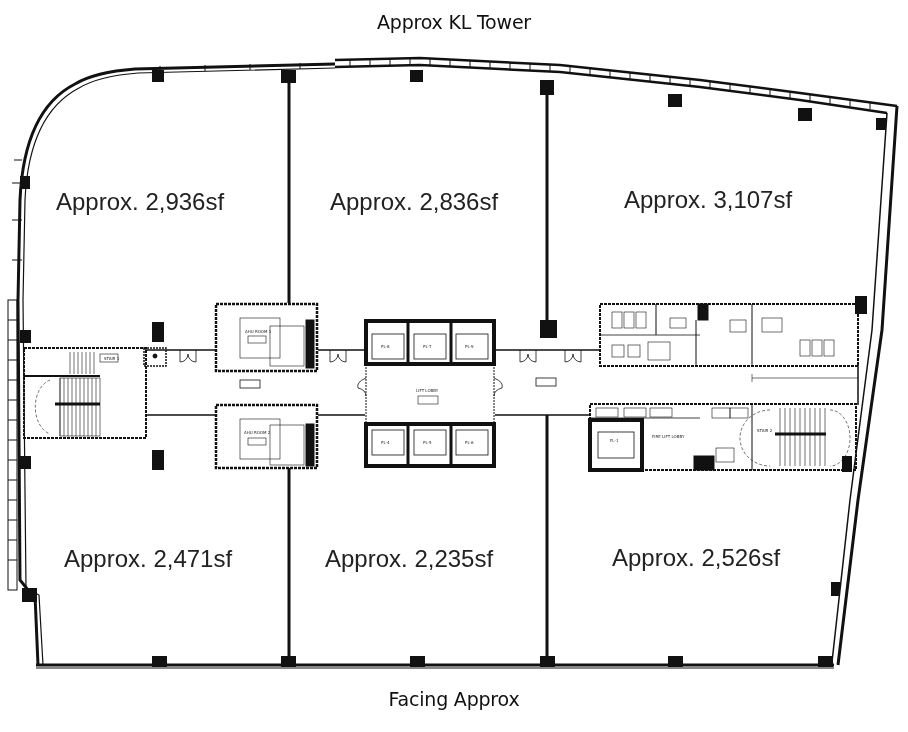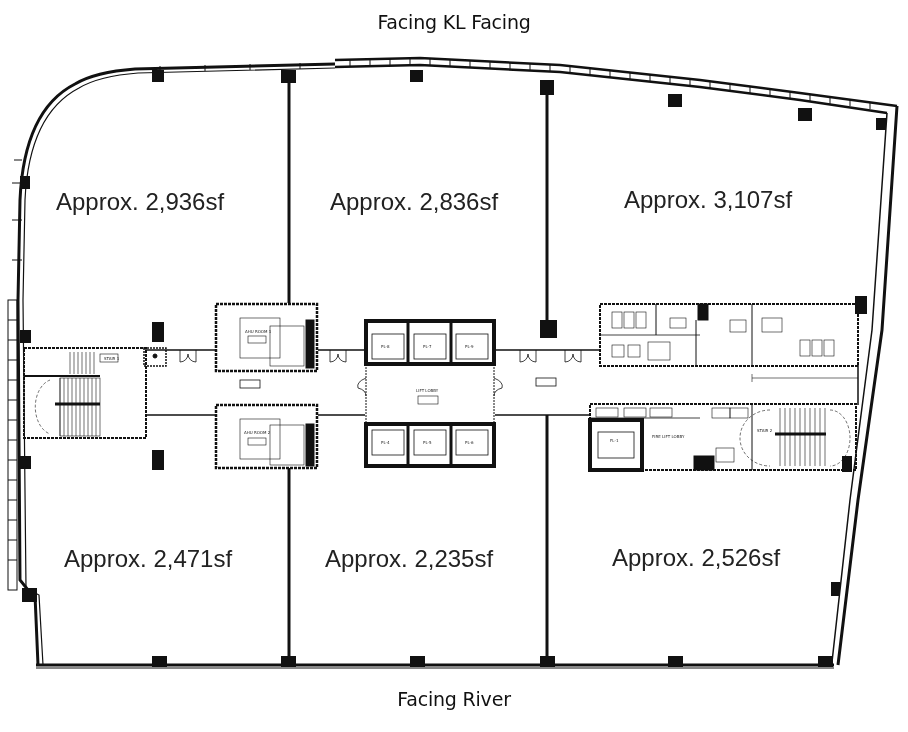--- a/index.html
+++ b/index.html
@@ -7,21 +7,21 @@
     .orient-label { position: absolute; left: 0; width: 908px; text-align: center; font-family: "DejaVu Sans", sans-serif; font-size: 19px; color: #111; letter-spacing: -0.2px; }
     #label-top { top: 11px; }
     #label-bottom { top: 688px; }
     svg#plan { position: absolute; left: 0; top: 0; }
     .area-label { font-family: "Liberation Sans", sans-serif; font-size: 24px; fill: #222; }
     .tiny { font-family: "DejaVu Sans", sans-serif; font-size: 4px; fill: #222; }
   </style>
 </head>
 <body>
 
-<div id="label-top" class="orient-label">Facing KL Facing</div>
+<div id="label-top" class="orient-label">Approx KL Tower</div>
 
 <svg id="plan" width="908" height="732" viewBox="0 0 908 732">
 
   <g fill="none" stroke="#111">
 
     <path d="M 38 665 L 35 595 L 28 590 L 20 580 L 18 300 L 20 200 Q 24 110 75 84 Q 95 72 135 69 L 335 64" stroke-width="3"></path>
     <path d="M 43 665 L 39 595 L 26 588 L 23 300 L 25 200 Q 29 114 79 88 Q 99 76 138 73 L 335 68" stroke-width="1.2"></path>
 
     <path d="M 335 60 L 420 58 L 560 65 L 700 80 L 800 93 L 897 106" stroke-width="2.5"></path>
     <path d="M 335 67 L 420 65 L 560 72 L 700 87 L 800 100 L 887 113" stroke-width="2.5"></path>
@@ -278,13 +278,13 @@
   <g>
     <text class="area-label" x="56" y="210">Approx. 2,936sf</text>
     <text class="area-label" x="330" y="210">Approx. 2,836sf</text>
     <text class="area-label" x="624" y="208">Approx. 3,107sf</text>
     <text class="area-label" x="64" y="567">Approx. 2,471sf</text>
     <text class="area-label" x="325" y="567">Approx. 2,235sf</text>
     <text class="area-label" x="612" y="566">Approx. 2,526sf</text>
   </g>
 </svg>
 
-<div id="label-bottom" class="orient-label">Facing River</div>
+<div id="label-bottom" class="orient-label">Facing Approx</div>
 
 </body></html>

